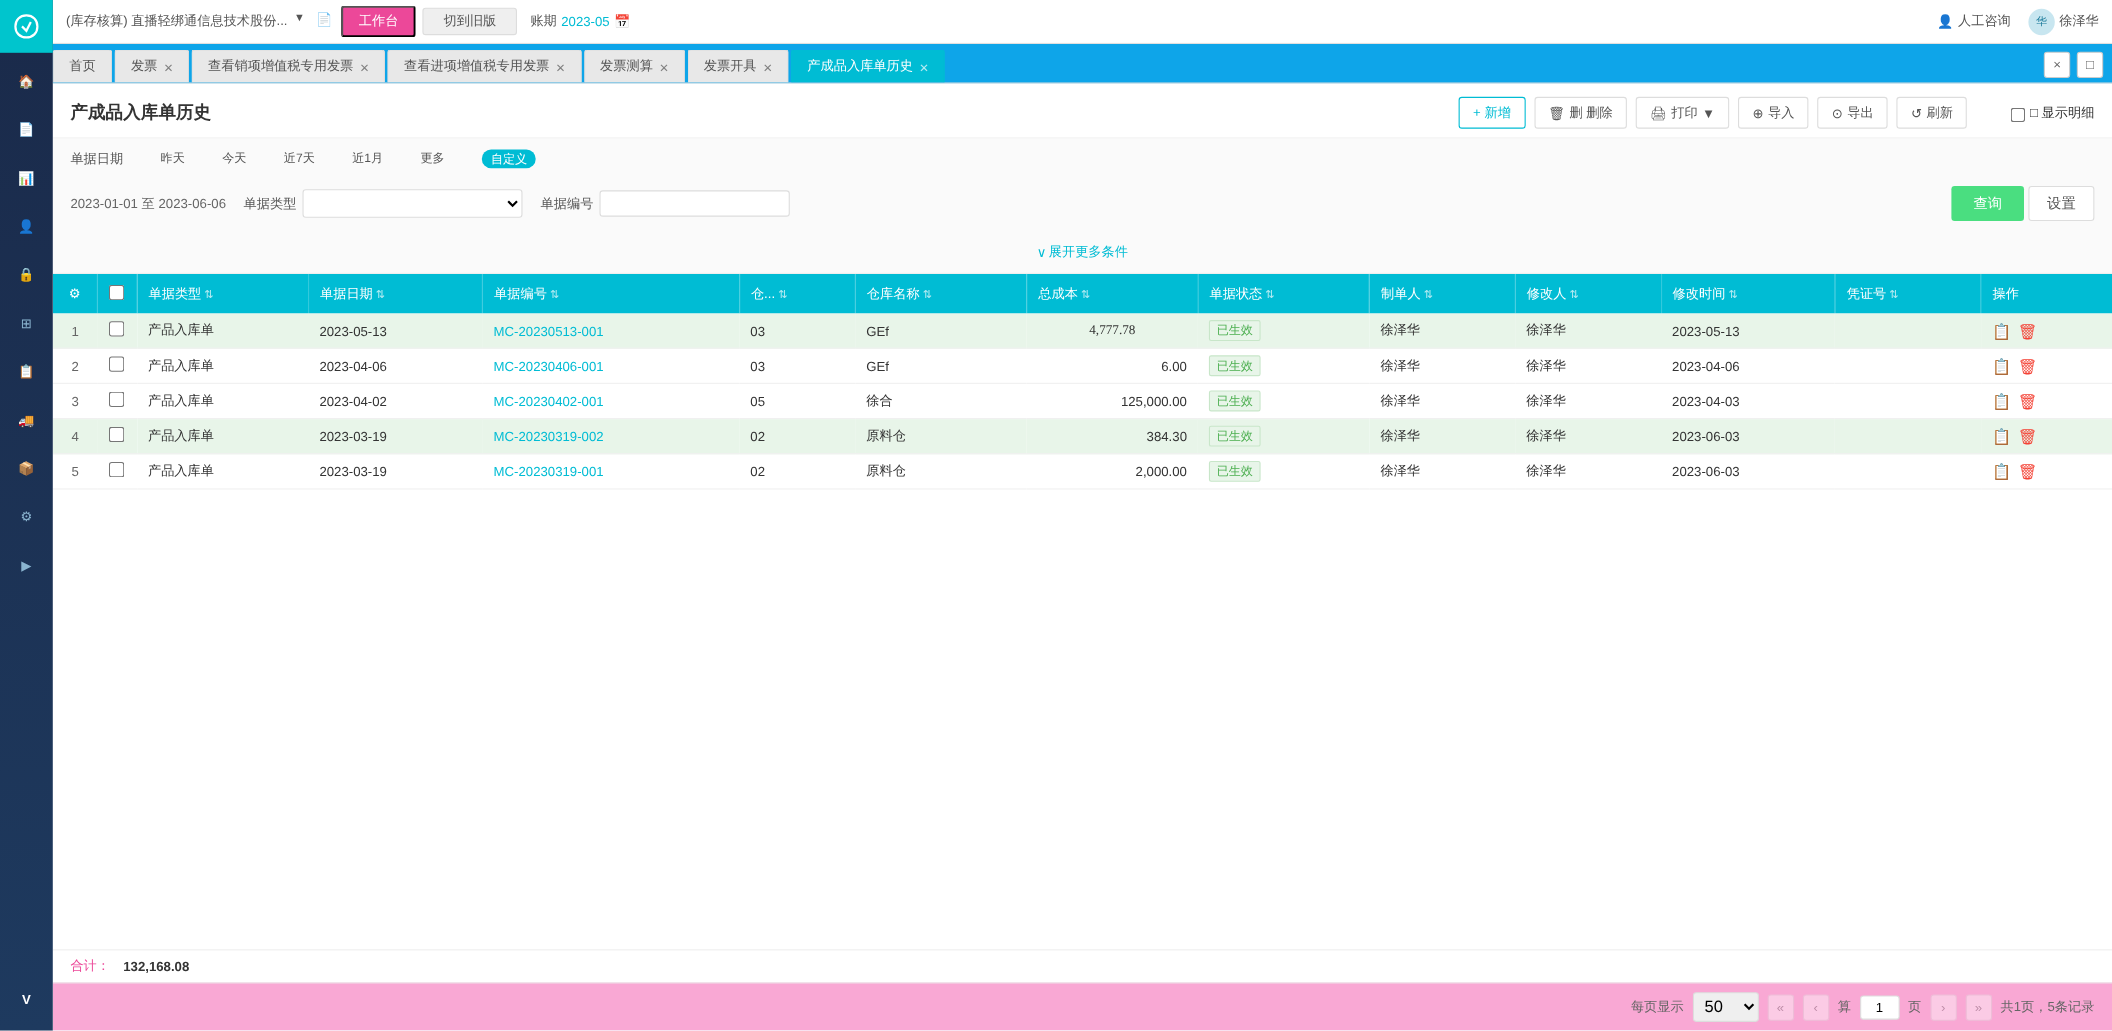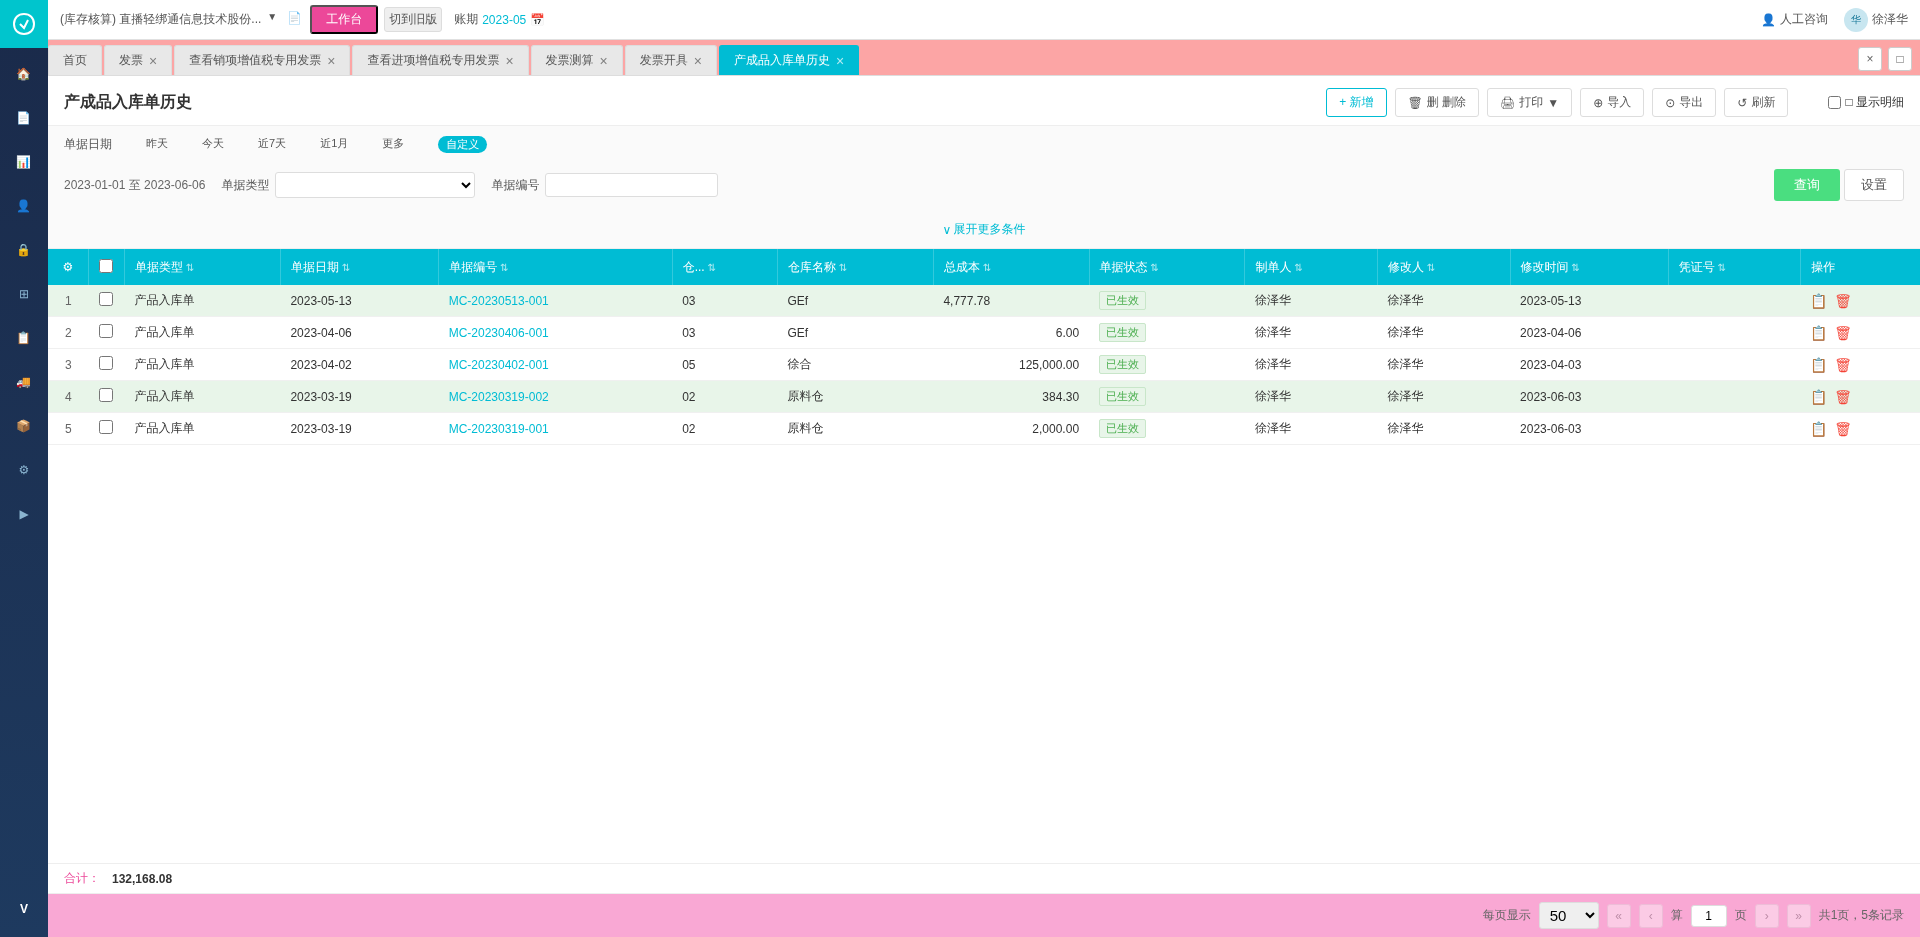--- a/index.html
+++ b/index.html
@@ -12,28 +12,28 @@
     .sidebar-item { width: 40px; height: 40px; display: flex; align-items: center; justify-content: center; color: #8ab4d0; cursor: pointer; border-radius: 4px; margin: 2px 0; }
     .sidebar-item.active { color: #00c5cd; }
 
     
     .main-area { flex: 1; display: flex; flex-direction: column; overflow: hidden; }
 
     
     .topbar { height: 40px; background: #fff; display: flex; align-items: center; padding: 0 12px; border-bottom: 1px solid #e0e0e0; flex-shrink: 0; }
     .topbar-brand { display: flex; align-items: flex-start; gap: 6px; font-size: 12px; color: #555; flex-shrink: 0; }
     .topbar-workspace { background: #ec4899; color: #fff; padding: 4px 14px; border-radius: 3px; font-size: 12px; margin-left: 8px; cursor: pointer; flex-shrink: 0; }
-    .topbar-switch { border: 1px solid #ddd; padding: 3px 4px; border-radius: 3px; font-size: 12px; color: #555; cursor: pointer; margin-left: 6px; flex-shrink: 0; }
+    .topbar-switch { border: 1px solid #ddd; padding: 3px 18px; border-radius: 3px; font-size: 12px; color: #555; cursor: pointer; margin-left: 6px; flex-shrink: 0; }
     .topbar-period { display: flex; align-items: center; gap: 4px; font-size: 12px; color: #555; margin-left: 12px; flex-shrink: 0; }
     .topbar-right { margin-left: auto; display: flex; align-items: center; gap: 16px; font-size: 12px; color: #555; }
     .topbar-user { display: flex; align-items: center; gap: 4px; cursor: pointer; }
     .topbar-avatar { width: 24px; height: 24px; border-radius: 50%; background: #c8e6f0; display: flex; align-items: center; justify-content: center; font-size: 10px; color: #1a7a9a; }
 
     
-    .tabbar { height: 36px; background: #fca5a5; display: flex; align-items: flex-end; padding-left: 0; border-bottom: 1px solid #ddd; flex-shrink: 0; overflow-x: auto; }
+    .tabbar { height: 36px; background: #0ea5e9; display: flex; align-items: flex-end; padding-left: 0; border-bottom: 1px solid #ddd; flex-shrink: 0; overflow-x: auto; }
     .tab { height: 30px; padding: 0 14px; display: flex; align-items: center; gap: 6px; font-size: 12px; color: #555; cursor: pointer; background: #e8e8e8; border: 1px solid #ddd; border-bottom: none; margin-right: 2px; border-radius: 3px 3px 0 0; white-space: nowrap; flex-shrink: 0; }
     .tab.active { background: #00bcd4; color: #fff; border-color: #00bcd4; }
     .tab-close { font-size: 14px; line-height: 1; opacity: 0.7; }
     .tabbar-actions { margin-left: auto; display: flex; align-items: center; gap: 6px; padding-right: 8px; padding-bottom: 4px; flex-shrink: 0; }
     .tabbar-btn { width: 24px; height: 24px; display: flex; align-items: center; justify-content: center; cursor: pointer; color: #666; border: 1px solid #ccc; border-radius: 3px; background: #fff; font-size: 12px; }
 
     
     .page-content { flex: 1; background: #fff; display: flex; flex-direction: column; overflow: hidden; }
     .page-header { display: flex; align-items: center; padding: 12px 16px 8px; border-bottom: 1px solid #eee; flex-shrink: 0; }
     .page-title { font-size: 16px; font-weight: bold; color: #333; }
@@ -199,21 +199,21 @@
           <span>导入</span>
         </button>
         <button class="btn">
           <span>⊙</span>
           <span>导出</span>
         </button>
         <button class="btn">
           <span>↺</span>
           <span>刷新</span>
         </button>
-        <label style="display:flex;align-items:center;gap:4px;font-size:12px;cursor:pointer;padding-left:32px;">
+        <label style="display:flex;align-items:flex-end;gap:4px;font-size:12px;cursor:pointer;padding-left:32px;">
           <input type="checkbox" style="">
           <span>□ 显示明细</span>
         </label>
       </div>
     </div>
 
     <div class="filter-area">
       <div class="filter-row">
         <div class="filter-item">
           <span class="filter-label">单据日期</span>
@@ -280,21 +280,21 @@
         </thead>
         <tbody id="table-body">
         <tr class="highlight">
       <td class="row-num">1</td>
       <td><input type="checkbox" class="checkbox" style=""></td>
       <td>产品入库单</td>
       <td>2023-05-13</td>
       <td><a class="link-cell">MC-20230513-001</a></td>
       <td>03</td>
       <td>GEf</td>
-      <td style="text-align:left;">4,777.78</td>
+      <td style="text-align:center;font-family:Liberation Serif, serif;">4,777.78</td>
       <td><span class="status-badge">已生效</span></td>
       <td>徐泽华</td>
       <td>徐泽华</td>
       <td>2023-05-13</td>
       <td></td>
       <td>
         <div class="action-cell">
           <span class="action-icon" title="编辑">📋</span>
           <span class="action-icon" title="删除" style="color:#f44336;">🗑</span>
         </div>

